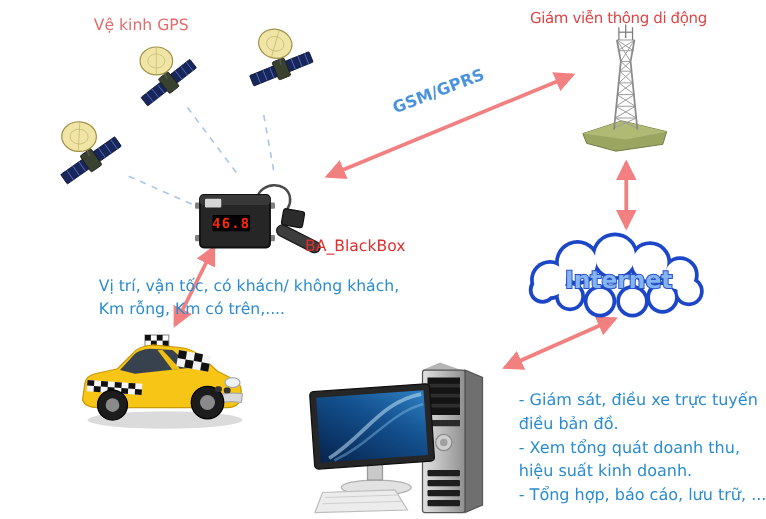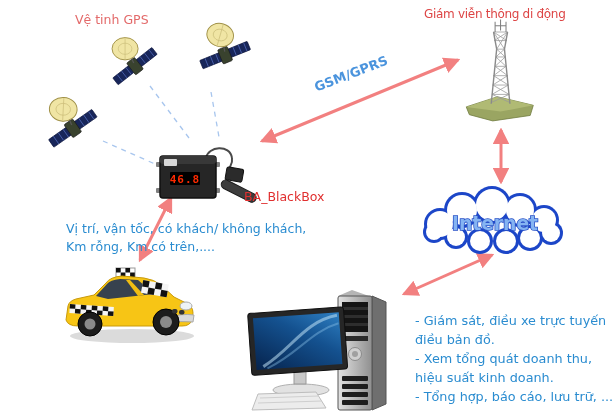--- a/index.html
+++ b/index.html
@@ -243,26 +243,26 @@
       <rect x="0" y="24" width="96" height="62" rx="3" fill="#262626" stroke="#0f0f0f"></rect>
       <rect x="5" y="29" width="86" height="52" fill="url(#screenG)"></rect>
       <path d="M12,78 C42,62 56,36 89,32" stroke="#bfe2f5" stroke-width="3" fill="none" opacity="0.55"></path>
       <path d="M16,80 C47,68 62,46 90,40" stroke="#8fc6ea" stroke-width="2" fill="none" opacity="0.4"></path>
     </g>
     <polygon points="8,108 66,106 76,122 2,124" fill="#ececec" stroke="#bdbdbd"></polygon>
     <line x1="10" y1="112" x2="69" y2="110" stroke="#cfcfcf"></line>
       <line x1="8" y1="117" x2="72" y2="115" stroke="#cfcfcf"></line>
   </svg>
 
-  <div class="abs lbl lbl-red-soft" style="left:75px;top:12px">Vệ tinh GPS</div>
+  <div class="abs lbl lbl-red-soft" style="left:75px;top:12px">Vệ kinh GPS</div>
   <div class="abs lbl lbl-red" style="left:424px;top:7px">Giám viễn thông di động</div>
   <div class="abs lbl gsm" style="left:315px;top:80px">GSM/GPRS</div>
   <div class="abs lbl lbl-red-strong" style="left:244px;top:189px">BA_BlackBox</div>
 
-  <div class="abs blue-text" style="left:66px;top:220px">
+  <div class="abs blue-text" style="left:79px;top:220px">
     <div>Vị trí, vận tốc, có khách/ không khách,</div>
     <div>Km rỗng, Km có trên,....</div>
   </div>
 
   <div class="abs blue-notes" style="left:415px;top:311px">
     <div>- Giám sát, điều xe trực tuyến</div>
     <div>điều bản đồ.</div>
     <div>- Xem tổng quát doanh thu,</div>
     <div>hiệu suất kinh doanh.</div>
     <div>- Tổng hợp, báo cáo, lưu trữ, ...</div>

